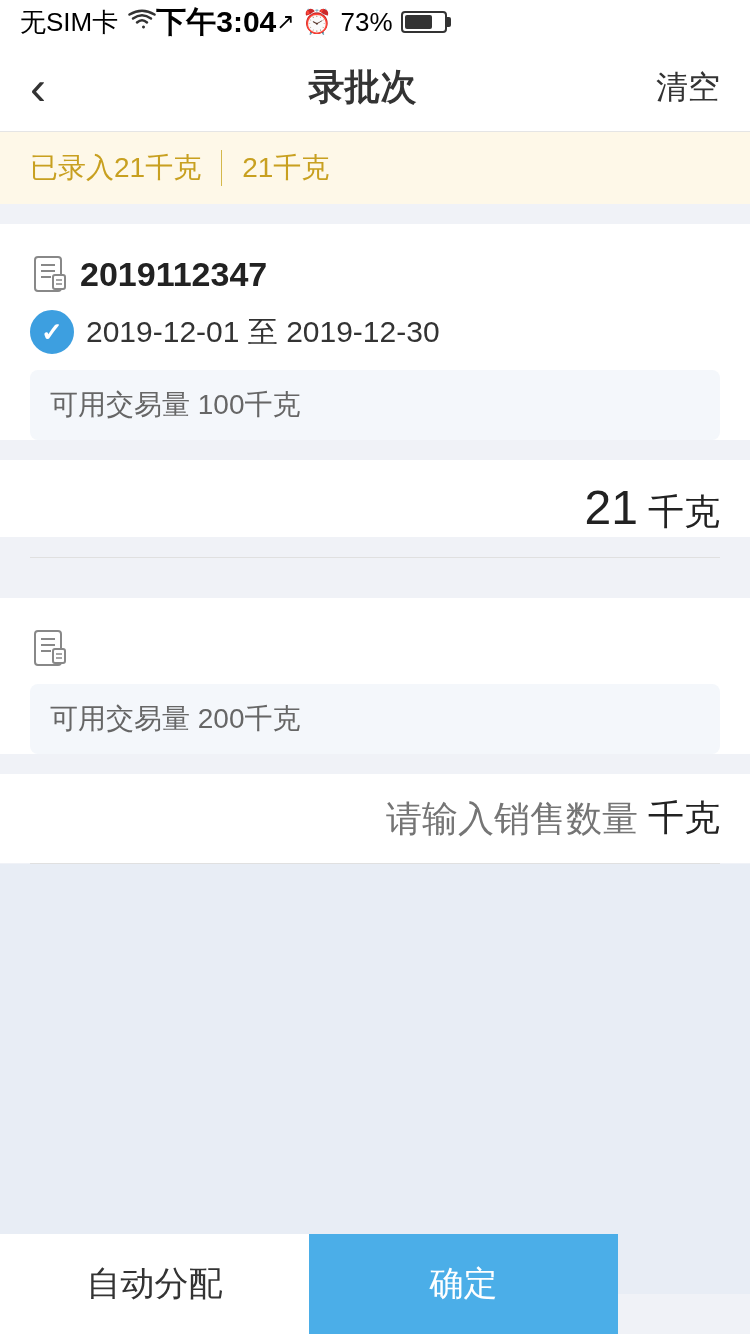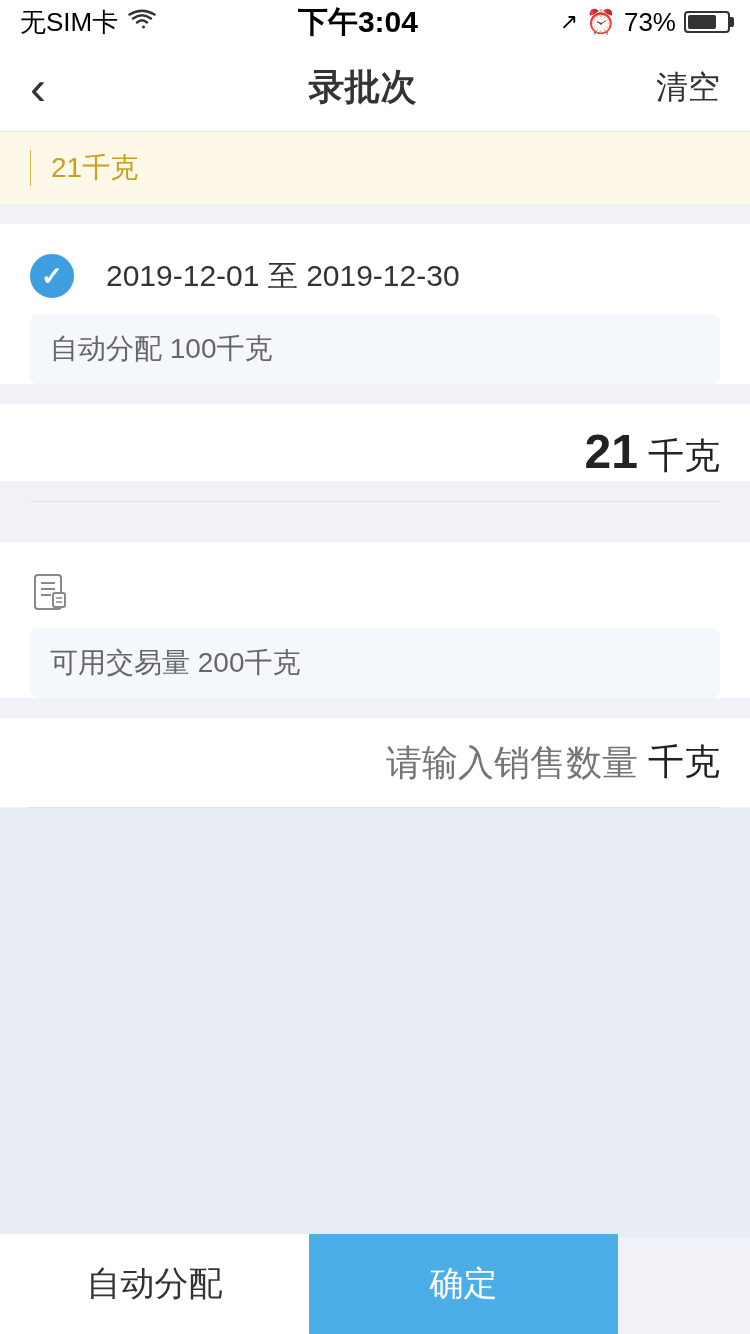--- a/index.html
+++ b/index.html
@@ -13,21 +13,20 @@
       font-size: 32px;
     }
 
     
     .status-bar {
       width: 750px;
       height: 44px;
       background: #fff;
       display: flex;
       align-items: center;
-      justify-content: space-between;
       padding: 0 20px;
       font-size: 28px;
       font-weight: 500;
     }
     .status-left {
       display: flex;
       align-items: center;
       gap: 10px;
       font-size: 26px;
     }
@@ -143,21 +142,21 @@
     }
     .card-id {
       font-size: 34px;
       font-weight: 600;
       color: #222;
     }
 
     .card-row {
       display: flex;
       align-items: center;
-      gap: 32px;
+      gap: 12px;
       margin-bottom: 16px;
     }
     .radio-btn {
       width: 44px;
       height: 44px;
       border-radius: 50%;
       border: 2px solid #ccc;
       display: flex;
       align-items: center;
       justify-content: center;
@@ -190,21 +189,21 @@
     
     .amount-row {
       display: flex;
       align-items: baseline;
       justify-content: flex-end;
       padding: 20px 30px 0 30px;
       background: #fff;
     }
     .amount-value {
       font-size: 48px;
-      font-weight: 700;
+      font-weight: 400;
       color: #222;
     }
     .amount-unit {
       font-size: 36px;
       color: #222;
       margin-left: 10px;
     }
 
     .card-divider {
       height: 1px;
@@ -311,53 +310,68 @@
   </div>
 </div>
 
 <div class="nav-bar">
   <span class="nav-back" style="font-size:48px; font-weight:300;">‹</span>
   <span class="nav-title">录批次</span>
   <span class="nav-clear">清空</span>
 </div>
 
 <div class="summary-bar">
+  <span class="summary-label">已录入21千克</span>
   <div class="summary-divider"></div>
   <span class="summary-value">21千克</span>
 </div>
-
-<div class="card">
-  <div class="card-row">
-    <div class="radio-btn checked"></div>
-    <span class="date-range">2019-12-01 至 2019-12-30</span>
-  </div>
-  <div class="avail-box">自动分配 100千克</div>
-</div>
-
-<div class="amount-row">
-  <span class="amount-value">21</span>
-  <span class="amount-unit">千克</span>
-</div>
-<div class="card-divider"></div>
-
-<div class="section-gap"></div>
 
 <div class="card">
   <div class="card-header">
     <div class="card-doc-icon">
       <svg width="38" height="38" viewBox="0 0 38 38">
         <rect x="4" y="2" width="26" height="34" rx="3" fill="none" stroke="#888" stroke-width="2"></rect>
         <line x1="10" y1="10" x2="24" y2="10" stroke="#888" stroke-width="2"></line>
         <line x1="10" y1="16" x2="24" y2="16" stroke="#888" stroke-width="2"></line>
         <line x1="10" y1="22" x2="20" y2="22" stroke="#888" stroke-width="2"></line>
         <rect x="22" y="20" width="12" height="14" rx="2" fill="#fff" stroke="#888" stroke-width="2"></rect>
         <line x1="25" y1="25" x2="31" y2="25" stroke="#888" stroke-width="1.5"></line>
         <line x1="25" y1="29" x2="31" y2="29" stroke="#888" stroke-width="1.5"></line>
       </svg>
     </div>
+    <span class="card-id">2019112347</span>
+  </div>
+  <div class="card-row">
+    <div class="radio-btn checked"></div>
+    <span class="date-range">2019-12-01 至 2019-12-30</span>
+  </div>
+  <div class="avail-box">可用交易量 100千克</div>
+</div>
+
+<div class="amount-row">
+  <span class="amount-value">21</span>
+  <span class="amount-unit">千克</span>
+</div>
+<div class="card-divider"></div>
+
+<div class="section-gap"></div>
+
+<div class="card">
+  <div class="card-header">
+    <div class="card-doc-icon">
+      <svg width="38" height="38" viewBox="0 0 38 38">
+        <rect x="4" y="2" width="26" height="34" rx="3" fill="none" stroke="#888" stroke-width="2"></rect>
+        <line x1="10" y1="10" x2="24" y2="10" stroke="#888" stroke-width="2"></line>
+        <line x1="10" y1="16" x2="24" y2="16" stroke="#888" stroke-width="2"></line>
+        <line x1="10" y1="22" x2="20" y2="22" stroke="#888" stroke-width="2"></line>
+        <rect x="22" y="20" width="12" height="14" rx="2" fill="#fff" stroke="#888" stroke-width="2"></rect>
+        <line x1="25" y1="25" x2="31" y2="25" stroke="#888" stroke-width="1.5"></line>
+        <line x1="25" y1="29" x2="31" y2="29" stroke="#888" stroke-width="1.5"></line>
+      </svg>
+    </div>
   </div>
   <div class="avail-box">可用交易量 200千克</div>
 </div>
 
 <div class="input-row">
   <input class="qty-input" type="text" style="font-size: 36px; color: #ef4444;" placeholder="请输入销售数量">
   <span class="qty-unit">千克</span>
 </div>
 <div class="input-underline"></div>
 

